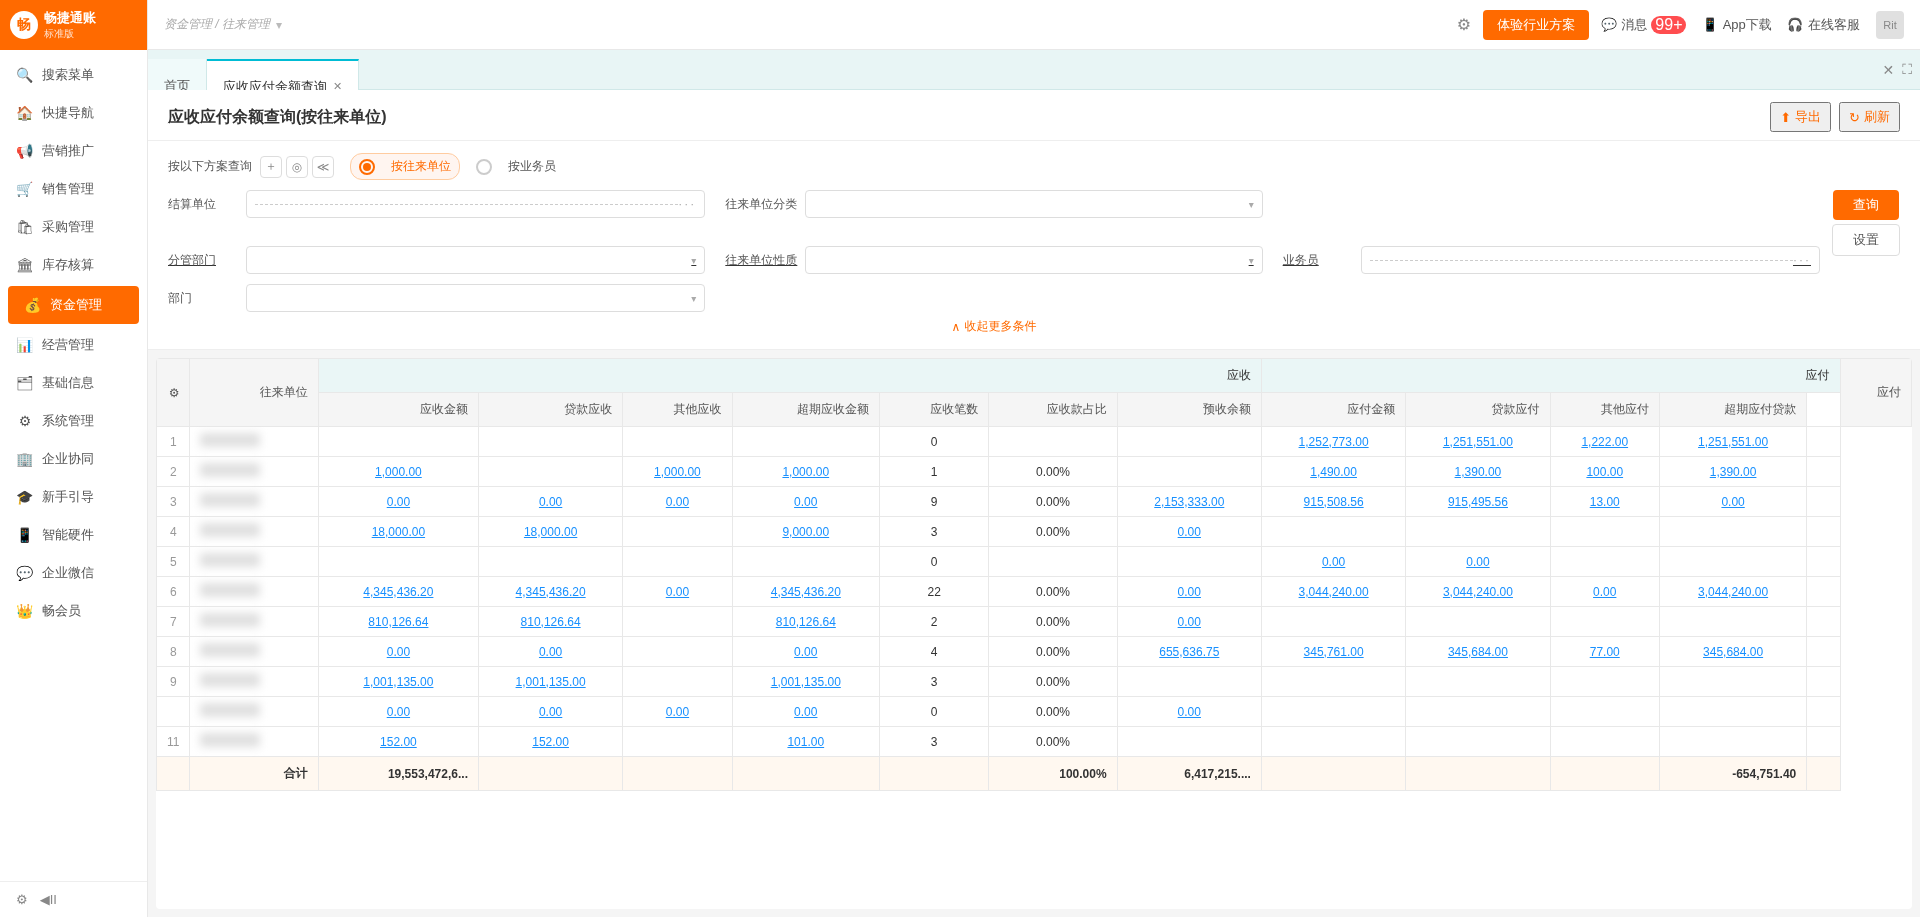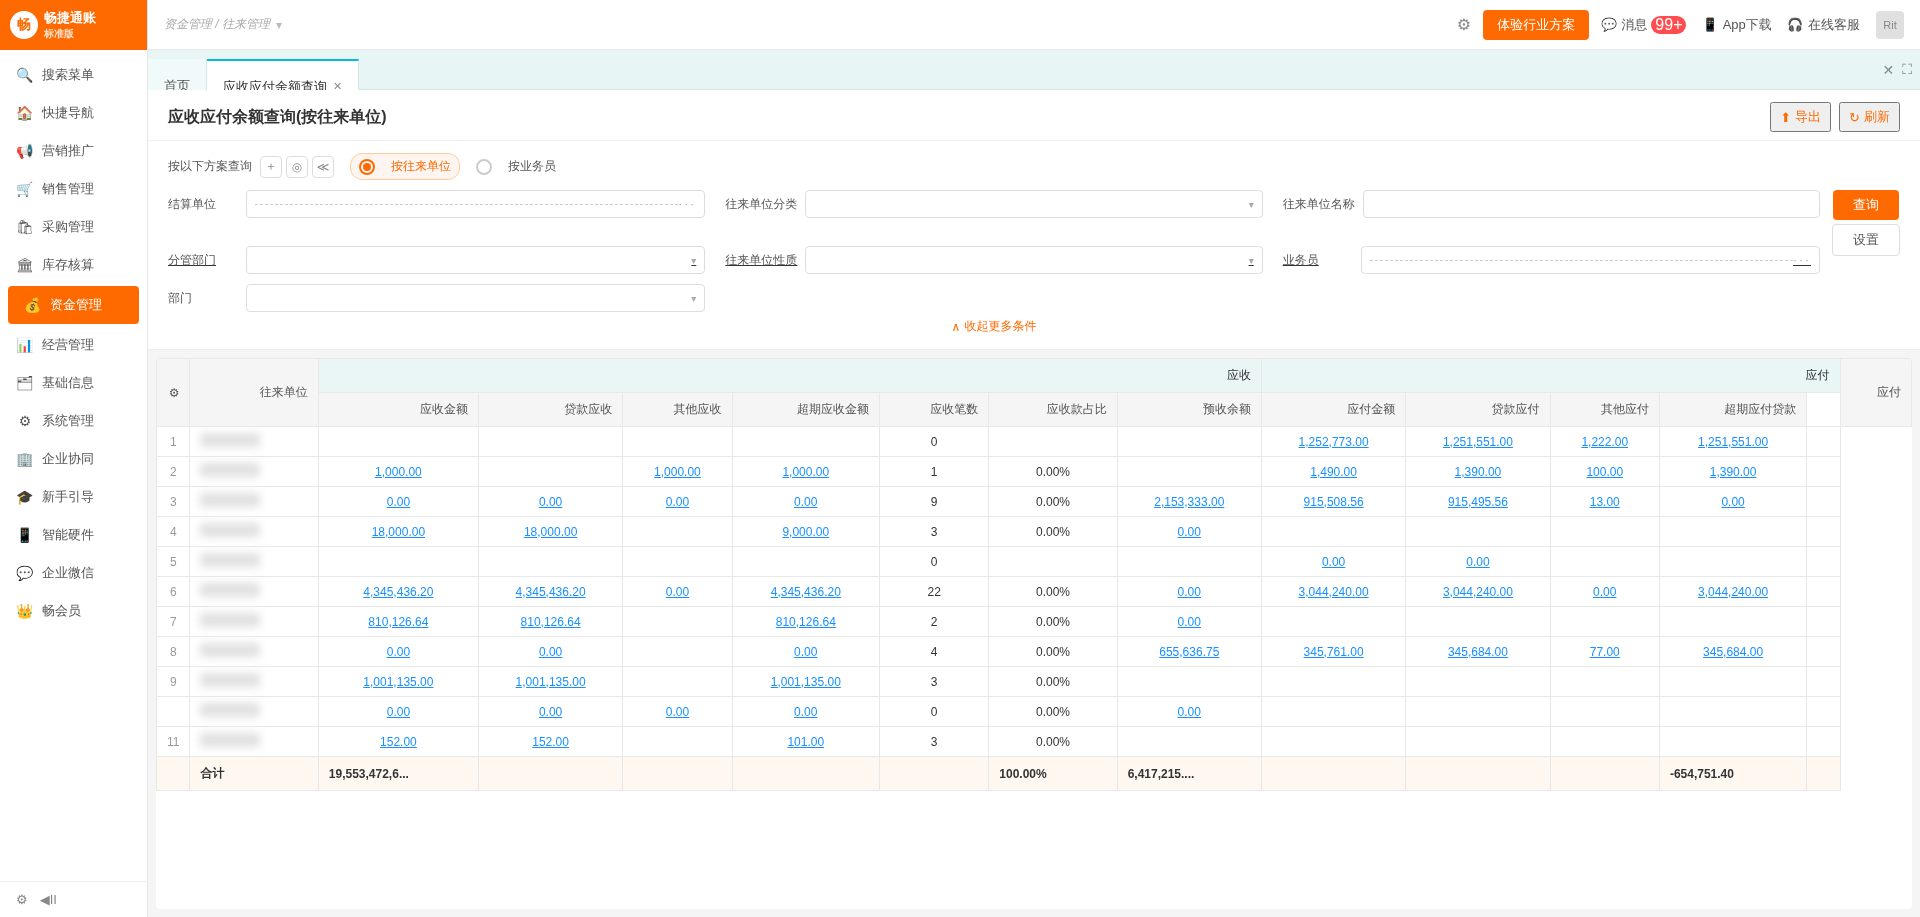--- a/index.html
+++ b/index.html
@@ -11,21 +11,21 @@
       background: #fff; border-right: 1px solid #e8e8e8; display: flex; flex-direction: column;
     }
     .sidebar-logo {
       height: 50px; background: #ff6a00; display: flex; align-items: center; padding: 0 10px; gap: 6px;
     }
     .sidebar-logo-icon {
       width: 28px; height: 28px; background: #fff; border-radius: 50%; display: flex; align-items: center; justify-content: center;
       font-size: 14px; font-weight: bold; color: #ff6a00;
     }
     .sidebar-logo-text { color: #fff; font-size: 13px; font-weight: bold; }
-    .sidebar-logo-badge { font-size: 10px; color: rgba(255,255,255,0.8); font-weight: bold; }
+    .sidebar-logo-badge { font-size: 10px; color: rgba(255,255,255,0.8); }
     .sidebar-nav { flex: 1; overflow-y: auto; padding: 6px 0; }
     .sidebar-item {
       display: flex; align-items: center; gap: 8px; padding: 10px 16px; cursor: pointer;
       color: #555; font-size: 13px; transition: background 0.2s;
     }
     .sidebar-item.active { background: #ff6a00; color: #fff; border-radius: 4px; margin: 2px 8px; }
     .sidebar-item.active .sidebar-icon { color: #fff; }
     .sidebar-icon { font-size: 14px; width: 18px; text-align: center; }
     .sidebar-footer {
       padding: 10px 16px; display: flex; align-items: center; gap: 12px; border-top: 1px solid #eee;
@@ -131,21 +131,21 @@
       font-weight: 500; white-space: nowrap; position: sticky; top: 0; background: #f5f5f5; z-index: 1;
     }
     thead th.group-header { background: #eaf6f6; color: #333; }
     tbody td {
       padding: 6px 10px; border: 1px solid #e8e8e8; text-align: center; color: #333;
       white-space: nowrap;
     }
     tbody td.link { color: #1890ff; text-decoration: underline; cursor: pointer; }
     tbody td.left { text-align: left; }
     tfoot td {
-      padding: 8px 10px; border: 1px solid #e8e8e8; text-align: left;
+      padding: 8px 10px; border: 1px solid #e8e8e8; text-align: right;
       background: #fff8f0; font-weight: bold; color: #333; white-space: nowrap;
       position: sticky; bottom: 0; z-index: 1;
     }
     .table-settings-col { width: 30px; }
     .row-num { color: #999; }
     .blurred { filter: blur(4px); user-select: none; color: transparent; background: #e0e0e0; border-radius: 2px; display: inline-block; min-width: 60px; height: 14px; }
   </style>
 </head>
 <body>
 
@@ -315,26 +315,20 @@
               <div class="field-input">
                 <span style="flex:1;border-bottom:1px dashed #ccc;height:1px;"></span>
                 <span class="dots">···</span>
               </div>
             </div>
             <div class="filter-field">
               <span class="field-label">往来单位分类</span>
               <div class="field-input">
                 <span style="flex:1;"></span>
                 <span class="arrow">▾</span>
-              </div>
-            </div>
-            <div class="filter-field">
-              <span class="field-label">往来单位名称</span>
-              <div class="field-input">
-                <span style="flex:1;"></span>
               </div>
             </div>
           </div>
 
           <div class="filter-fields" style="margin-top:28px;text-decoration:underline;">
             <div class="filter-field">
               <span class="field-label">分管部门</span>
               <div class="field-input">
                 <span style="flex:1;"></span>
                 <span class="arrow">▾</span>

